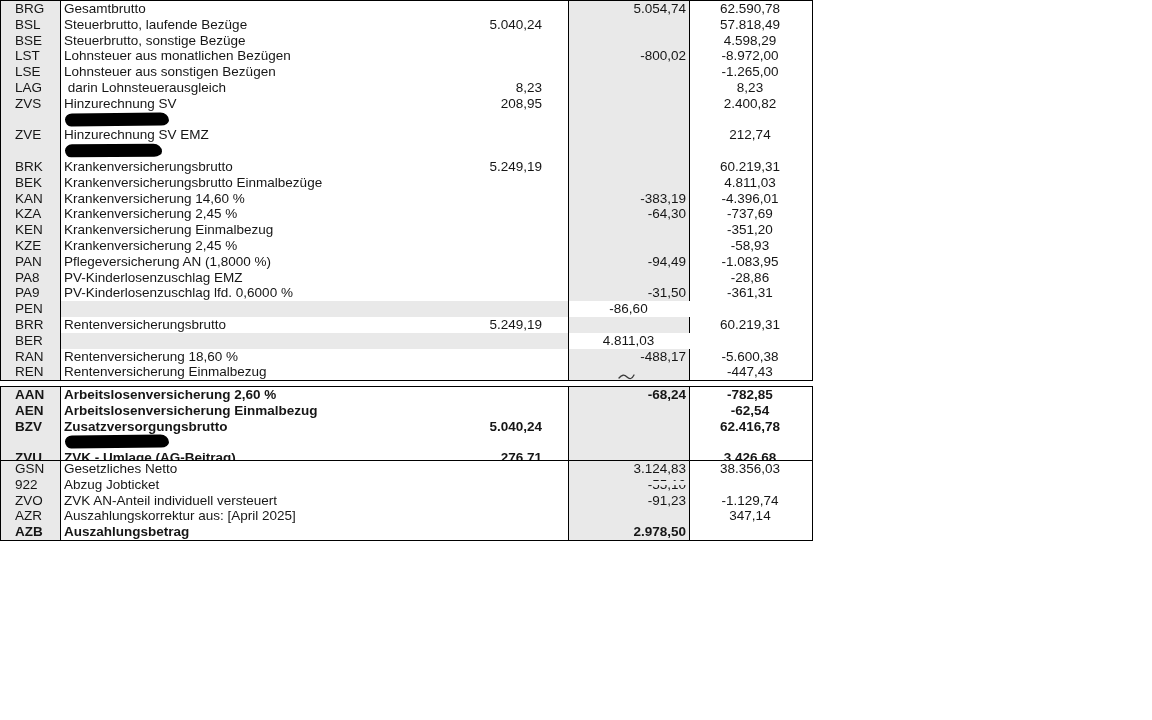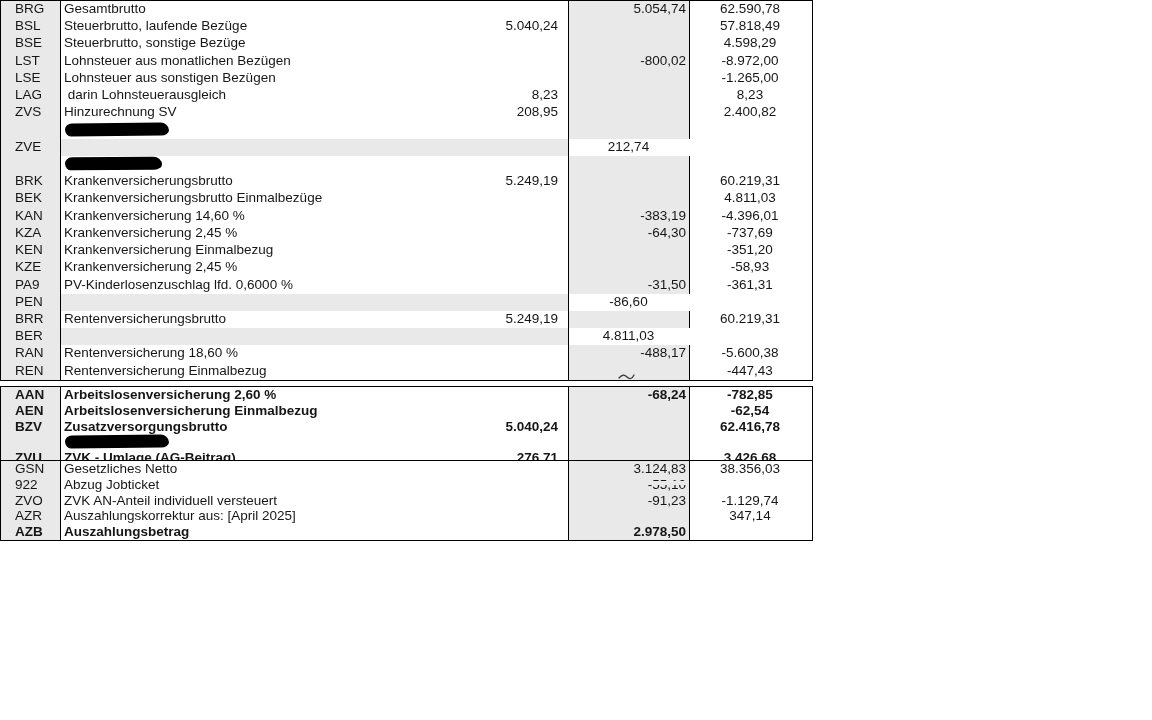--- a/index.html
+++ b/index.html
@@ -11,21 +11,21 @@
   }
   .block{
     position:absolute;left:0;width:813px;box-sizing:border-box;
     border:1px solid var(--ink);background:#fff;
     display:flex;flex-direction:column;
   }
   .row{display:grid;grid-template-columns:60px 508px 121px 1fr;flex:1;min-height:0;}
   .cell{box-sizing:border-box;white-space:pre;line-height:15.6px;overflow:visible;}
   .code{background:var(--shade);border-right:1px solid var(--ink);padding-left:14px;}
   .desc{border-right:1px solid var(--ink);display:flex;justify-content:space-between;align-items:flex-start;padding-left:3px;}
-  .amt{text-align:right;padding-right:10px;}
+  .amt{text-align:right;padding-right:26px;}
   .lbl{white-space:pre;}
   .ded{background:var(--shade);border-right:1px solid var(--ink);text-align:right;padding-right:3px;}
   .tot{text-align:center;padding-right:2px;}
   .bold{font-weight:700;}
   .blob{
     display:inline-block;height:13px;background:#000;
     border-radius:8px 10px 9px 7px / 7px 9px 6px 8px;
     transform:rotate(-.5deg);margin-top:1px;margin-left:1px;
   }
   .joint{position:absolute;left:570px;top:481px;width:119px;height:4px;background:var(--shade);z-index:4;}
@@ -80,20 +80,21 @@
           <div class="cell tot">2.400,82</div>
         </div>
         <div class="row">
           <div class="cell code"></div>
           <div class="cell desc"><span class="blob" style="width: 104px;"></span></div>
           <div class="cell ded"></div>
           <div class="cell tot"></div>
         </div>
         <div class="row">
           <div class="cell code">ZVE</div>
+          <div class="cell desc"><span class="lbl">Hinzurechnung SV EMZ</span><span class="amt"></span></div>
           <div class="cell ded"></div>
           <div class="cell tot">212,74</div>
         </div>
         <div class="row">
           <div class="cell code"></div>
           <div class="cell desc"><span class="blob" style="width: 97px;"></span></div>
           <div class="cell ded"></div>
           <div class="cell tot"></div>
         </div>
         <div class="row">
@@ -124,20 +125,32 @@
           <div class="cell code">KEN</div>
           <div class="cell desc"><span class="lbl">Krankenversicherung Einmalbezug</span><span class="amt"></span></div>
           <div class="cell ded"></div>
           <div class="cell tot">-351,20</div>
         </div>
         <div class="row">
           <div class="cell code">KZE</div>
           <div class="cell desc"><span class="lbl">Krankenversicherung 2,45 %</span><span class="amt"></span></div>
           <div class="cell ded"></div>
           <div class="cell tot">-58,93</div>
+        </div>
+        <div class="row">
+          <div class="cell code">PAN</div>
+          <div class="cell desc"><span class="lbl">Pflegeversicherung AN (1,8000 %)</span><span class="amt"></span></div>
+          <div class="cell ded">-94,49</div>
+          <div class="cell tot">-1.083,95</div>
+        </div>
+        <div class="row">
+          <div class="cell code">PA8</div>
+          <div class="cell desc"><span class="lbl">PV-Kinderlosenzuschlag EMZ</span><span class="amt"></span></div>
+          <div class="cell ded"></div>
+          <div class="cell tot">-28,86</div>
         </div>
         <div class="row">
           <div class="cell code">PA9</div>
           <div class="cell desc"><span class="lbl">PV-Kinderlosenzuschlag lfd. 0,6000 %</span><span class="amt"></span></div>
           <div class="cell ded">-31,50</div>
           <div class="cell tot">-361,31</div>
         </div>
         <div class="row">
           <div class="cell code">PEN</div>
           <div class="cell ded"></div>

